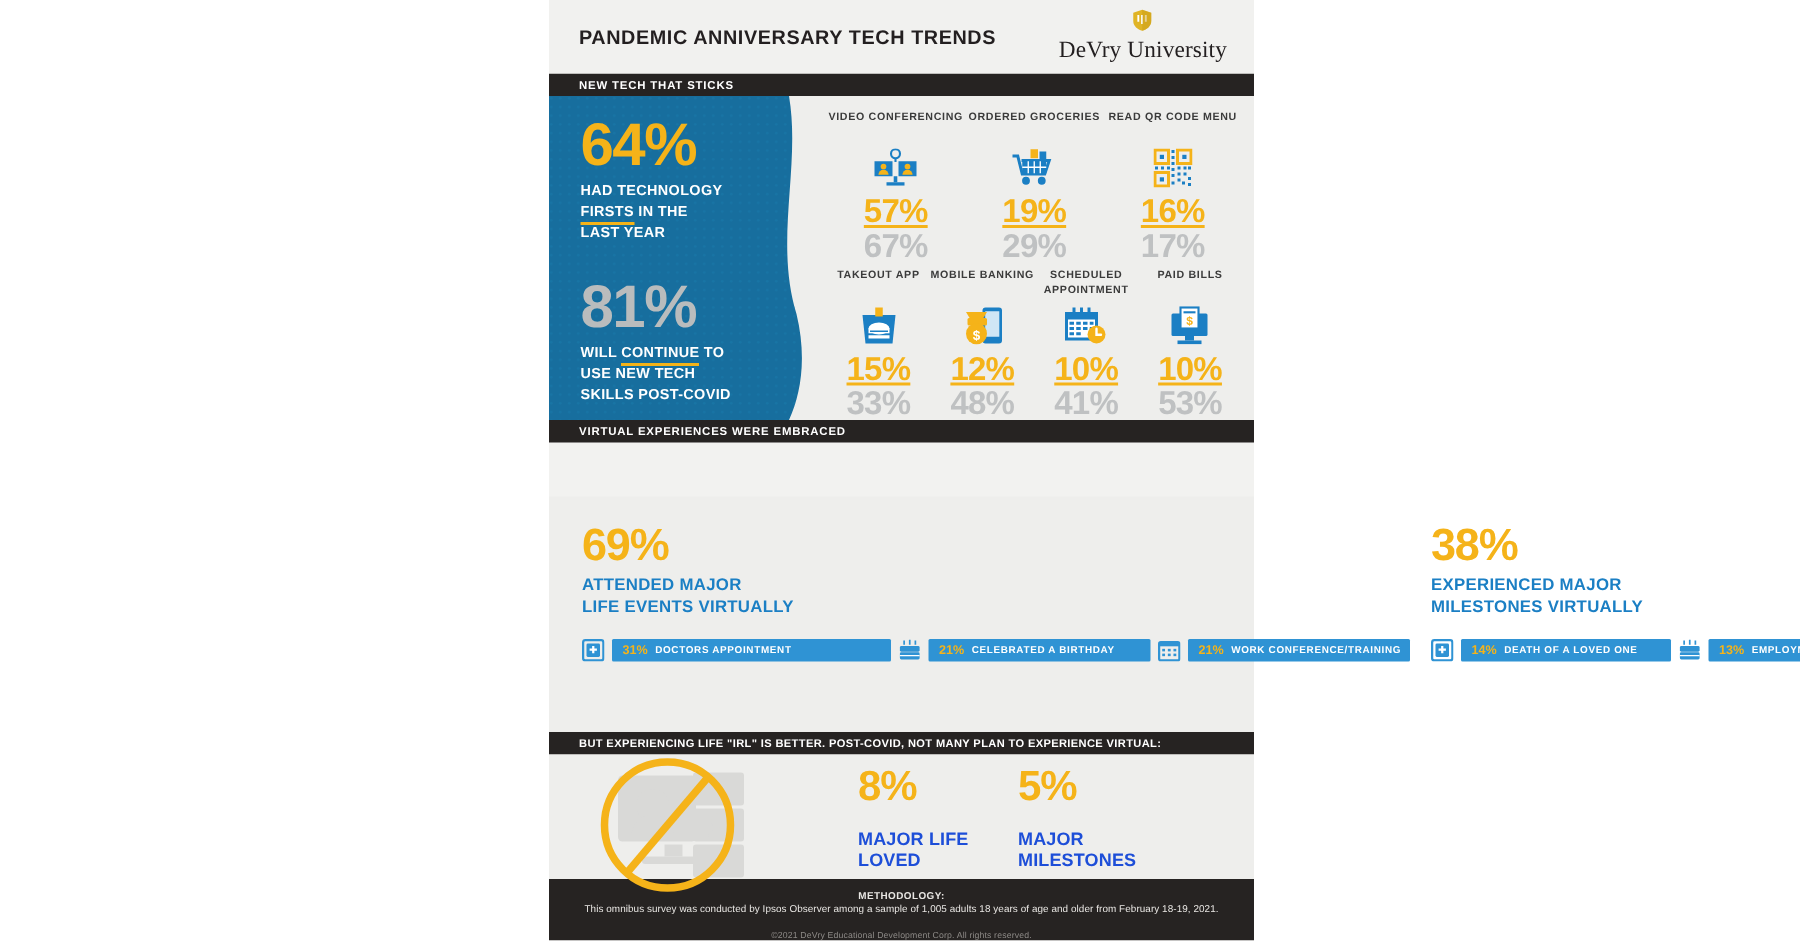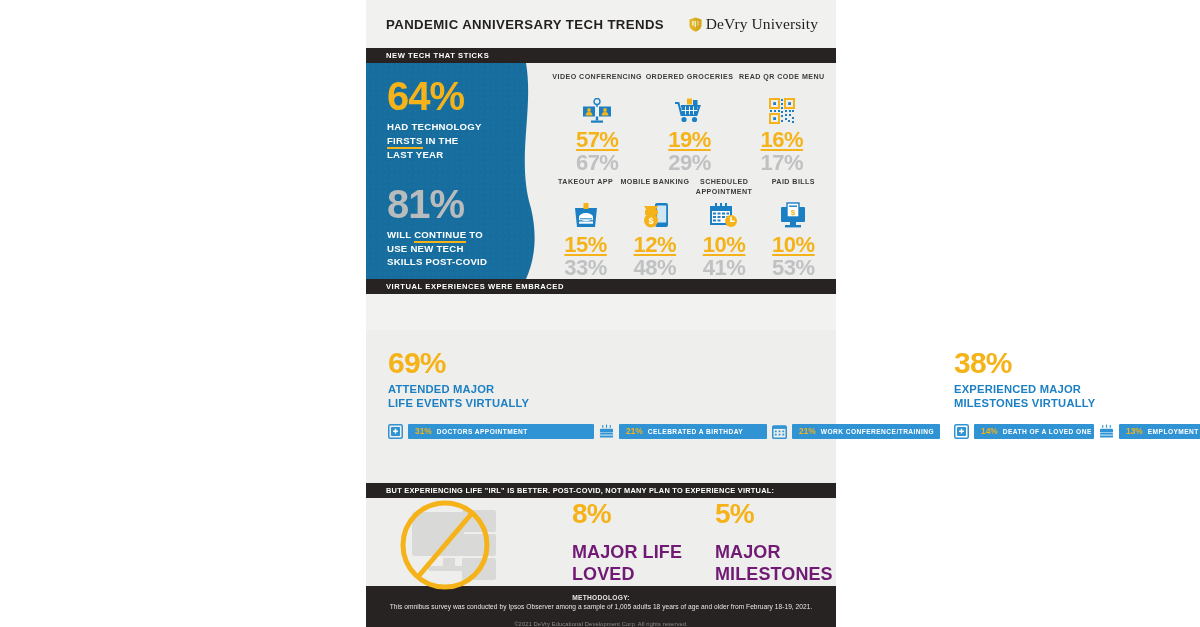--- a/index.html
+++ b/index.html
@@ -20,21 +20,21 @@
   
   .masthead {
     height: 55px; background: #f1f1ef;
     display: flex; align-items: center; justify-content: space-between;
     padding: 0 18px 0 20px; position: relative;
   }
   .masthead-title {
     font-size: 13.2px; font-weight: bold; color: #231f20;
     letter-spacing: 0.4px;
   }
-  .brand { display: flex; align-items: center; gap: 4px; }
+  .brand { display: flex; align-items: center; gap: 4px; flex-direction: column; }
   .brand-mark { width: 13px; height: 15px; display: block; }
   .brand-name {
     font-family: "Liberation Serif", serif;
     font-size: 15.5px; color: #231f20; letter-spacing: 0.1px;
   }
 
   
   .bar {
     background: #262322; color: #ffffff;
     height: 17px; display: flex; align-items: center;
@@ -96,21 +96,21 @@
     gap: 5px; padding: 0 8px 0 7px; border-radius: 1px;
   }
   .barpct { font-size: 8.4px; font-weight: bold; color: #f5b319; }
   .barlab { font-size: 6.6px; font-weight: bold; color: #ffffff; letter-spacing: 0.45px; white-space: nowrap; }
 
   
   .sec3 { height: 93px; background: #eeeeec; position: relative; display: flex; align-items: center; }
   .noicon { position: absolute; left: 22px; top: 2px; width: 135px; height: 90px; }
   .sec3stats { display: flex; gap: 33px; margin-left: 206px; margin-top: 2px; }
   .pct3 { font-size: 28px; font-weight: bold; color: #f5b319; line-height: 1; letter-spacing: -0.8px; }
-  .cap3 { font-size: 18px; font-weight: bold; color: #701a75; line-height: 1.22; margin-top: 14px; letter-spacing: 0.1px; }
+  .cap3 { font-size: 12px; font-weight: bold; color: #1d4ed8; line-height: 1.22; margin-top: 14px; letter-spacing: 0.1px; }
 
   
   .footer {
     flex: 1; background: #262322; color: #e8e6e3;
     text-align: center; padding-top: 8px;
   }
   .f-title { font-size: 6.6px; font-weight: bold; letter-spacing: 0.3px; }
   .f-body { font-size: 6.6px; margin-top: 2px; letter-spacing: 0.05px; }
   .f-copy { font-size: 5.8px; color: #8d8a87; margin-top: 11px; letter-spacing: 0.1px; }
 </style>
@@ -404,21 +404,21 @@
           <span>MILESTONES VIRTUALLY</span>
         </div>
         <div class="barlist">
 
           <div class="barrow">
             <svg class="baricon" viewBox="0 0 16 16">
               <rect x="0.8" y="0.8" width="14.4" height="14.4" rx="1.6" fill="none" stroke="#2f93d4" stroke-width="1.6"></rect>
               <rect x="3.2" y="3.2" width="9.6" height="9.6" rx="1" fill="#2f93d4"></rect>
               <path d="M7.2 5h1.6v1.8h1.8v1.6H8.8V10.2H7.2V8.4H5.4V6.8h1.8z" fill="#ffffff"></path>
             </svg>
-            <div class="barpill" style="width:120px">
+            <div class="barpill" style="width:140px">
               <span class="barpct">14%</span>
               <span class="barlab">DEATH OF A LOVED ONE</span>
             </div>
           </div>
 
           <div class="barrow">
             <svg class="baricon" viewBox="0 0 16 16">
               <g stroke="#2f93d4" stroke-width="1.2">
                   <line x1="4" y1="1" x2="4" y2="4"></line>
                   <line x1="8" y1="0.6" x2="8" y2="4"></line>

